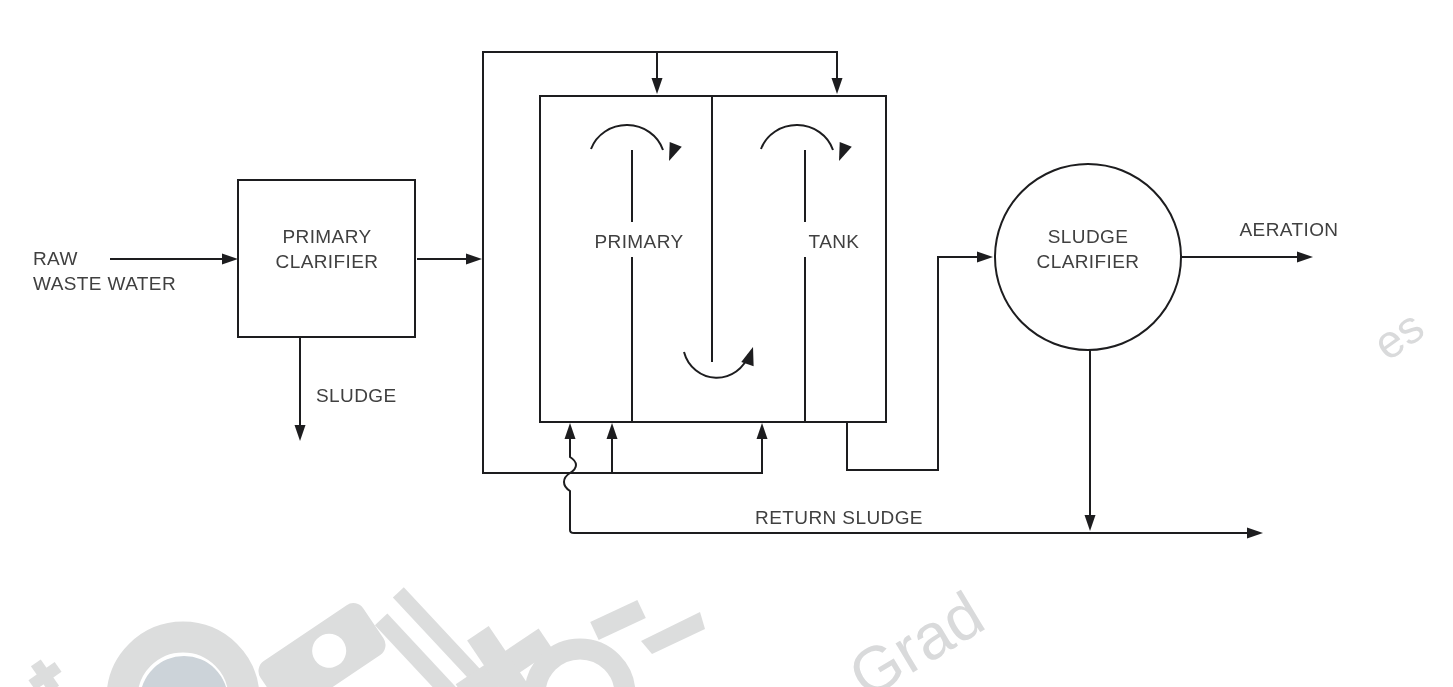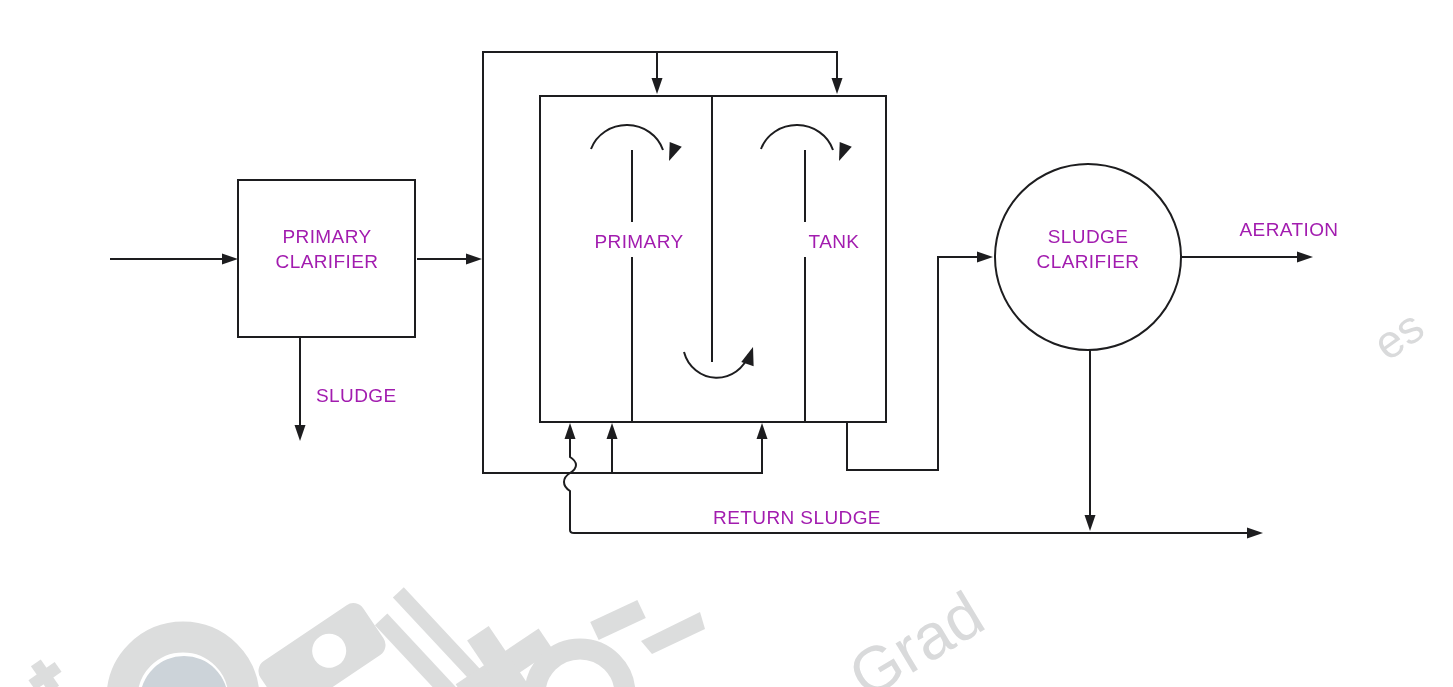--- a/index.html
+++ b/index.html
@@ -2,21 +2,21 @@
 <html><head>
 <meta charset="utf-8">
 <style>
   html,body{margin:0;padding:0;background:#ffffff;}
   .stage{
     position:relative;width:1453px;height:687px;background:#ffffff;
     overflow:hidden;font-family:"Liberation Sans",sans-serif;
   }
   .stage svg{position:absolute;left:0;top:0;}
   .lbl{
-    position:absolute;color:#a21caf;font-size:19px;font-weight:500;
+    position:absolute;color:#404040;font-size:19px;font-weight:500;
     letter-spacing:.4px;line-height:25px;white-space:nowrap;
   }
   .lbl.center{transform:translateX(-50%);text-align:center;}
   .wm-text{
     position:absolute;color:#d9dadb;font-weight:400;white-space:nowrap;
     user-select:none;
   }
   .wm-grad{left:845px;top:608px;font-size:64px;transform:rotate(-31deg);}
   .wm-es{left:1374px;top:308px;font-size:46px;transform:rotate(-35deg);}
 </style>
@@ -102,38 +102,42 @@
       <polygon points="0,0 -16,-5.5 -16,5.5" transform="translate(570,423) rotate(-90)"></polygon>
       <polygon points="0,0 -16,-5.5 -16,5.5" transform="translate(612,423) rotate(-90)"></polygon>
       <polygon points="0,0 -16,-5.5 -16,5.5" transform="translate(762,423) rotate(-90)"></polygon>
       <polygon points="0,0 -16,-5.5 -16,5.5" transform="translate(993,257)"></polygon>
       <polygon points="0,0 -16,-5.5 -16,5.5" transform="translate(1313,257)"></polygon>
       <polygon points="0,0 -16,-5.5 -16,5.5" transform="translate(1090,531) rotate(90)"></polygon>
       <polygon points="0,0 -16,-5.5 -16,5.5" transform="translate(1263,533)"></polygon>
     </g>
   </svg>
 
+  <div class="lbl" style="left:33px;top:246px;">
+    <div>RAW</div>
+    <div>WASTE WATER</div>
+  </div>
 
   <div class="lbl center" style="left:327px;top:224px;">
     <div>PRIMARY</div>
     <div>CLARIFIER</div>
   </div>
 
   <div class="lbl" style="left:316px;top:383px;">SLUDGE</div>
 
   <div class="lbl center" style="left:639px;top:229px;">PRIMARY</div>
 
   <div class="lbl center" style="left:805px;top:229px;margin-left:29px;">TANK</div>
 
   <div class="lbl center" style="left:1088px;top:224px;">
     <div>SLUDGE</div>
     <div>CLARIFIER</div>
   </div>
 
   <div class="lbl center" style="left:1289px;top:217px;">AERATION</div>
 
-  <div class="lbl center" style="left:797px;top:505px;">RETURN SLUDGE</div>
+  <div class="lbl center" style="left:839px;top:505px;">RETURN SLUDGE</div>
 
 
   <div class="wm-text wm-grad">Grad</div>
   <div class="wm-text wm-es">es</div>
 
 </div>
 
 </body></html>

